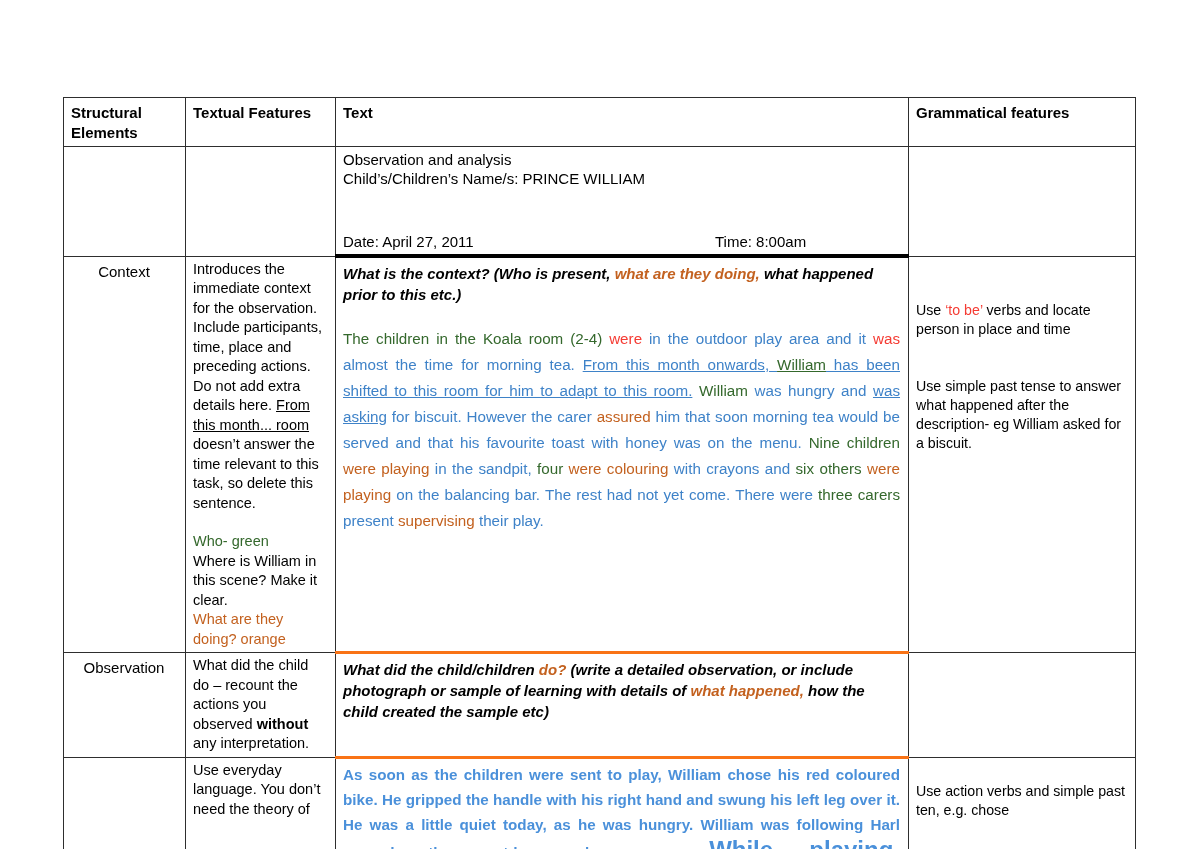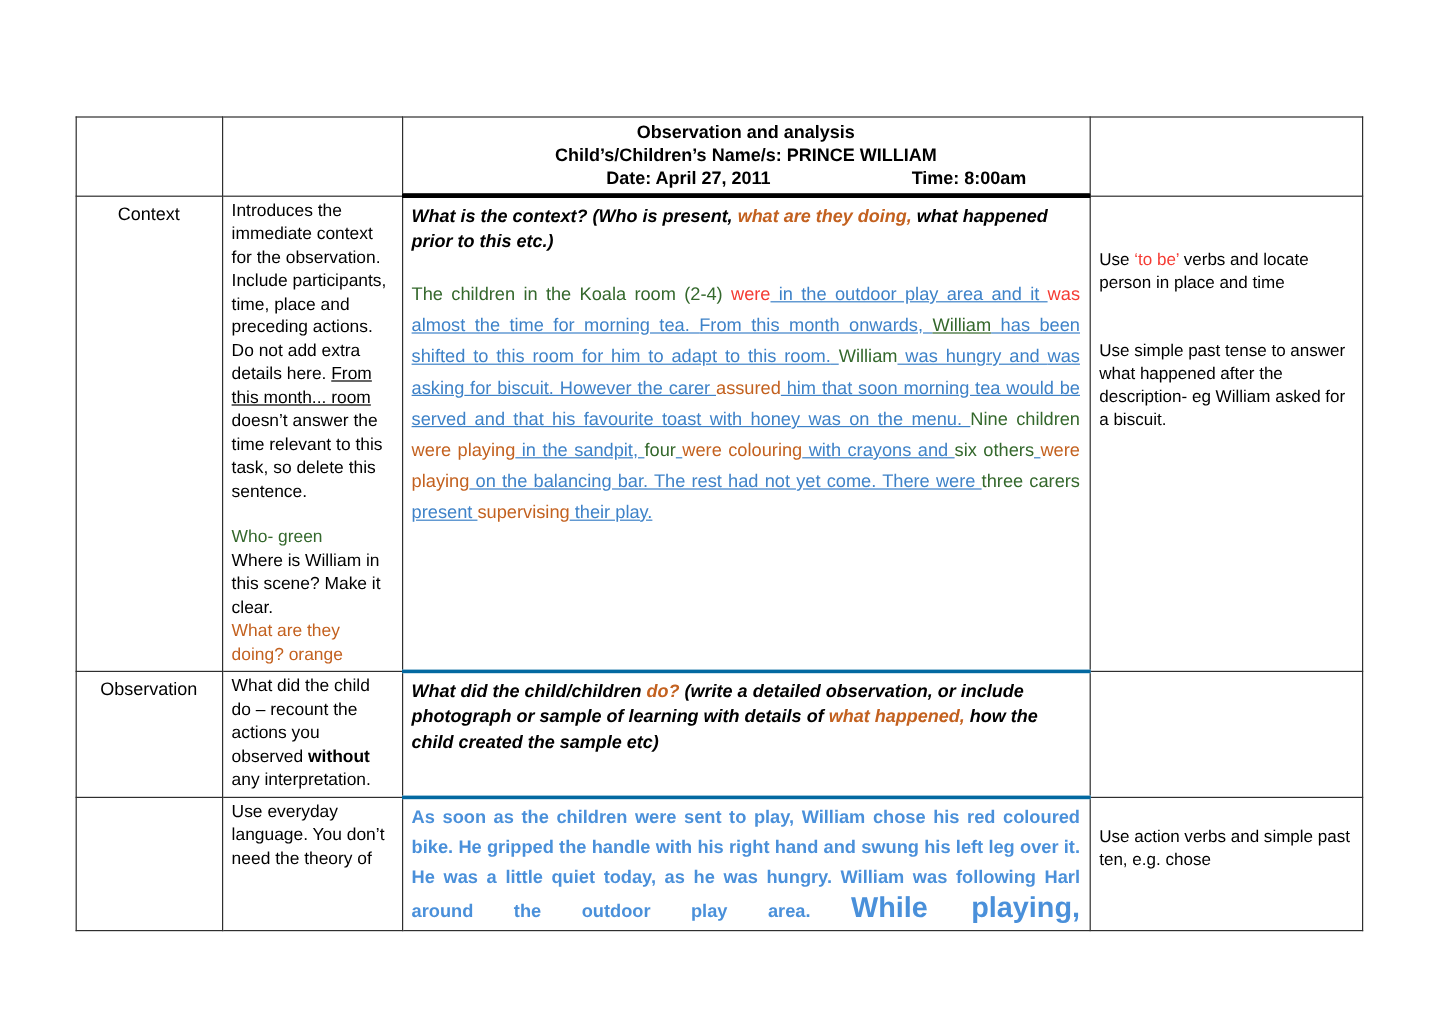--- a/index.html
+++ b/index.html
@@ -13,25 +13,25 @@
   td{
     border:1px solid #2e2e2e;vertical-align:top;
     padding:3px 8px 3px 7px;overflow:hidden;
   }
   tr.r1{height:44px;}
   tr.r2{height:57px;}
   tr.r3{height:385px;}
   tr.r4{height:98px;}
   tr.r5{height:64px;}
   .hdr{font-weight:700;font-size:15px;line-height:20px;padding-top:5px;}
-  .meta{font-weight:700;font-size:15px;line-height:19px;text-align:center;}
+  .meta{font-weight:400;font-size:15px;line-height:19px;}
   .meta .line{margin:0;}
-  .date-span{display:inline-block;min-width:372px;}
+  .date-span{display:inline-block;min-width:372px;margin-top:44px;}
   .thick-b{border-bottom:4px solid #000;}
-  .thick-b3{border-bottom:3px solid #0369a1;}
+  .thick-b3{border-bottom:3px solid #f97316;}
   .tf{font-size:14.5px;line-height:19.5px;}
   .tf p{margin:0;}
   .label-cell{font-size:15px;line-height:19px;padding-top:5px;text-align:center;}
   .prompt{
     font-weight:700;font-style:italic;font-size:15px;line-height:21px;
     margin:2px 0 21px 0;
   }
   .para{font-size:15.2px;line-height:26px;text-align:justify;margin:0;}
   .para-blue{
     font-size:15.2px;line-height:25px;margin:0;
@@ -42,37 +42,43 @@
   .gram-top-pad{padding-top:44px;}
   .gram2{margin-top:38px !important;}
   .gram-last-pad{padding-top:24px;}
   .who{margin-top:19px !important;}
   .u{text-decoration:underline;}
   .i{}
   .b{font-weight:700;text-align:right;}
   .big{font-size:24px;}
   .c-green{color:var(--green);}
   .c-orange{color:var(--orange);}
-  .c-blue{color:var(--blue);text-decoration:underline;}
+  .c-blue{color:var(--blue);}
   .c-blue2{color:var(--blue2);font-weight:bold;}
   .c-red{color:var(--red);}
 </style>
 </head>
 <body>
 
 <div class="page">
   <table class="doc">
     <colgroup>
       <col style="width:122px">
       <col style="width:150px">
       <col style="width:573px">
       <col style="width:227px">
     </colgroup>
 
     <tbody>
+        <tr class="r1">
+      <td class="hdr">Structural Elements</td>
+      <td class="hdr">Textual Features</td>
+      <td class="hdr">Text</td>
+      <td class="hdr">Grammatical features</td>
+    </tr>
 
     <tr class="r2">
       <td></td>
       <td></td>
       <td class="meta thick-b">
         <p class="line">Observation and analysis</p>
         <p class="line">Child’s/Children’s Name/s:  PRINCE WILLIAM</p>
         <p class="line"><span class="date-span">Date:   April 27, 2011</span><span>Time: 8:00am</span></p>
       </td>
       <td></td>

